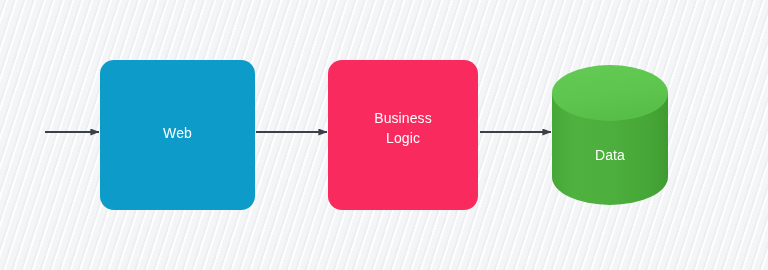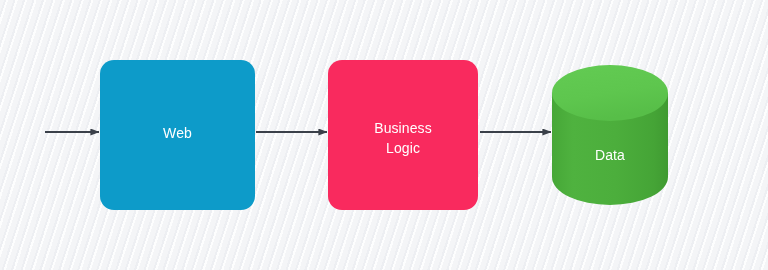--- a/index.html
+++ b/index.html
@@ -54,21 +54,21 @@
     -webkit-font-smoothing: antialiased;
   }
 
   #label-web {
     left: 100px;
     top: 123px;
     width: 155px;
   }
   #label-business-logic {
     left: 328px;
-    top: 118px;
+    top: 108px;
     width: 150px;
   }
   #label-data {
     left: 552px;
     top: 145px;
     width: 116px;
   }
 </style>
 </head>
 <body>

